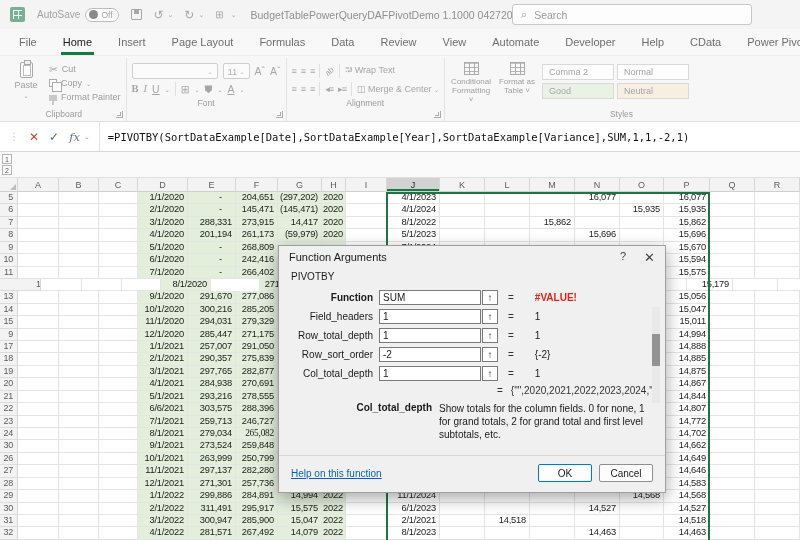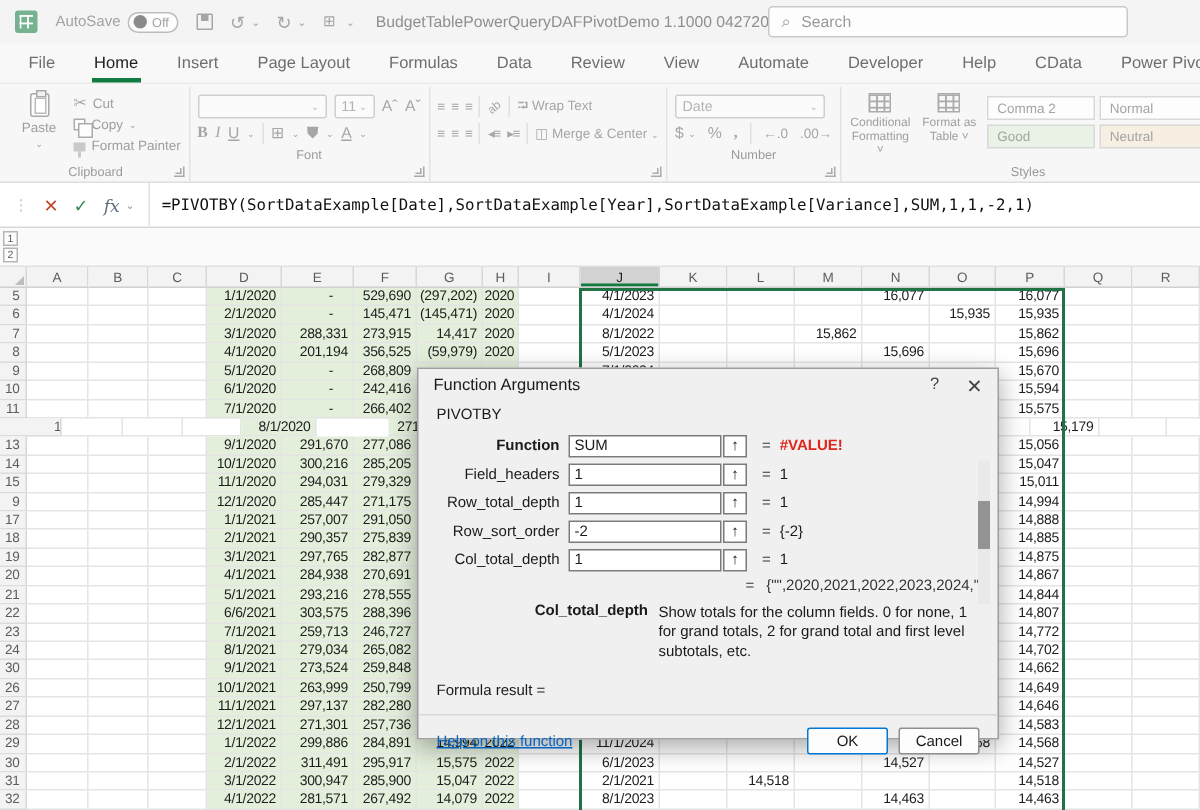--- a/index.html
+++ b/index.html
@@ -111,21 +111,21 @@
   .dlg-ctrl { margin-left:auto; display:flex; gap:18px; color:#444; }
   .dlg-ctrl .q { font-size:11px; } .dlg-ctrl .x { font-size:13px; }
   .dlg-body { padding:0 12px; position:relative; }
   .fn-name { font-size:10px; color:#1a1a1a; margin:3px 0 8px 0; }
   .fld { display:flex; align-items:center; height:15px; margin-bottom:4px; }
   .fld-label { width:88px; text-align:right; padding-right:6px; color:#1a1a1a; white-space:nowrap; }
   .fld-label.bold { font-weight:bold; }
   .fld-input { width:102px; height:15px; background:#fff; border:1px solid #7a7a7a; padding:0 3px; display:flex; align-items:center; font-size:10px; }
   .fld-btn { width:16px; height:15px; background:#fff; border:1px solid #7a7a7a; margin-left:1px; display:flex; align-items:center; justify-content:center; font-weight:bold; font-size:10px; color:#222; }
   .fld-eq { margin-left:10px; color:#333; white-space:nowrap; }
-  .fld-res { margin-left:6px; }
+  .fld-res { margin-left:21px; }
   .fld-res.err { color:#E0261C; font-weight:bold; }
   .arr-line { display:flex; margin:1px 0 6px 206px; white-space:nowrap; overflow:hidden; color:#333; }
   .arr-line .val { margin-left:8px; }
   .dlg-desc { margin:6px 0 10px 0; color:#1a1a1a; }
   .helpblock { display:flex; margin:2px 0 14px 0; }
   .hb-label { width:148px; text-align:right; padding-right:7px; font-weight:bold; white-space:nowrap; }
   .hb-text { flex:1; line-height:1.3; }
   .fres { margin:0 0 10px 0; }
   .dlg-hr { border-top:1px solid #d8d8d8; margin:0 -12px 8px -12px; }
   .dlg-footer { display:flex; align-items:center; }
@@ -257,44 +257,24 @@
           <span class="alq">≡</span>
           <span class="alq">≡</span>
           <span class="alq">≡</span>
           <span class="sep-v"></span>
           <span class="alq">◂≡</span>
           <span class="alq">▸≡</span>
           <span class="sep-v"></span>
           <span class="lbl9"><span>◫</span> <span>Merge &amp; Center</span> <span style="font-size:6px;">⌄</span></span>
         </div>
       </div>
+      <div class="group-label">Alignment</div>
       <span class="launcher"></span>
     </div>
 
-    <div class="group">
-      <div class="fcol">
-        <div class="frow">
-          <div class="inputbox numfmt">
-              <span>Date</span>
-              <span style="font-size:6px;">⌄</span>
-            </div>
-        </div>
-        <div class="frow" style="gap:8px;">
-          <span class="glyph">$</span>
-            <span style="font-size:6px; margin-left:-5px;">⌄</span>
-          <span class="glyph">%</span>
-          <span class="glyph b">,</span>
-          <span class="sep-v"></span>
-          <span class="lbl9">←.0</span>
-          <span class="lbl9">.00→</span>
-        </div>
-      </div>
-      <div class="group-label">Number</div>
-      <span class="launcher"></span>
-    </div>
 
     <div class="group" style="border-right:none; flex:1;">
       <div class="group-body">
         <div class="stybtn">
           <span class="ic-table"></span>
           <span>Conditional Formatting ˅</span>
         </div>
         <div class="stybtn">
           <span class="ic-table"></span>
           <span>Format as Table ˅</span>
@@ -349,21 +329,21 @@
     </div>
   <div class="rows" id="gridRows">
     <div class="sel-outline"></div>
   <div class="row">
         <div class="cell gut" style="width: 18px;">5</div>
         <div class="cell" style="width: 41px;"></div>
         <div class="cell" style="width: 40px;"></div>
         <div class="cell" style="width: 39px;"></div>
         <div class="cell tbl" style="width: 50px;">1/1/2020</div>
         <div class="cell tbl dash" style="width: 48px;">-</div>
-        <div class="cell tbl" style="width: 42px;">529,690</div>
+        <div class="cell tbl" style="width: 42px;">204,651</div>
         <div class="cell tbl" style="width: 44px;">(297,202)</div>
         <div class="cell tbl" style="width: 24px;">2020</div>
         <div class="cell" style="width: 41px;"></div>
         <div class="cell" style="width: 53px;">4/1/2023</div>
         <div class="cell" style="width: 45px;"></div>
         <div class="cell" style="width: 45px;"></div>
         <div class="cell" style="width: 45px;"></div>
         <div class="cell" style="width: 45px;">16,077</div>
         <div class="cell" style="width: 44px;"></div>
         <div class="cell" style="width: 46px;">16,077</div>
@@ -412,21 +392,21 @@
         <div class="cell" style="width: 45px;"></div>
         <div class="cell" style="width: 45px;"></div>
       </div>
       <div class="row">
         <div class="cell gut" style="width: 18px;">8</div>
         <div class="cell" style="width: 41px;"></div>
         <div class="cell" style="width: 40px;"></div>
         <div class="cell" style="width: 39px;"></div>
         <div class="cell tbl" style="width: 50px;">4/1/2020</div>
         <div class="cell tbl" style="width: 48px;">201,194</div>
-        <div class="cell tbl" style="width: 42px;">356,525</div>
+        <div class="cell tbl" style="width: 42px;">261,173</div>
         <div class="cell tbl" style="width: 44px;">(59,979)</div>
         <div class="cell tbl" style="width: 24px;">2020</div>
         <div class="cell" style="width: 41px;"></div>
         <div class="cell" style="width: 53px;">5/1/2023</div>
         <div class="cell" style="width: 45px;"></div>
         <div class="cell" style="width: 45px;"></div>
         <div class="cell" style="width: 45px;"></div>
         <div class="cell" style="width: 45px;">15,696</div>
         <div class="cell" style="width: 44px;"></div>
         <div class="cell" style="width: 46px;">15,696</div>
@@ -748,21 +728,21 @@
         <div class="cell" style="width: 45px;"></div>
         <div class="cell" style="width: 45px;"></div>
       </div>
       <div class="row">
         <div class="cell gut" style="width: 18px;">24</div>
         <div class="cell" style="width: 41px;"></div>
         <div class="cell" style="width: 40px;"></div>
         <div class="cell" style="width: 39px;"></div>
         <div class="cell tbl" style="width: 50px;">8/1/2021</div>
         <div class="cell tbl" style="width: 48px;">279,034</div>
-        <div class="cell tbl" style="width: 42px;">265,082</div>
+        <div class="cell tbl" style="width: 42px; font-family: Liberation Serif, serif;">265,082</div>
         <div class="cell tbl" style="width: 44px;"></div>
         <div class="cell tbl" style="width: 24px;"></div>
         <div class="cell" style="width: 41px;"></div>
         <div class="cell" style="width: 53px;"></div>
         <div class="cell" style="width: 45px;"></div>
         <div class="cell" style="width: 45px;"></div>
         <div class="cell" style="width: 45px;"></div>
         <div class="cell" style="width: 45px;"></div>
         <div class="cell" style="width: 44px;"></div>
         <div class="cell" style="width: 46px;">14,702</div>
@@ -987,21 +967,20 @@
           </div>
         </div>
       <div class="arr-line">
         <span>=</span>
           <span class="val">{"",2020,2021,2022,2023,2024,"Total";4501</span>
       </div>
       <div class="helpblock">
         <span class="hb-label">Col_total_depth</span>
         <span class="hb-text">Show totals for the column fields. 0 for none, 1 for grand totals, 2 for grand total and first level subtotals, etc.</span>
       </div>
-      <div class="fres">Formula result =</div>
       <div class="dlg-hr"></div>
       <div class="dlg-footer">
         <span class="help-link">Help on this function</span>
         <span class="btns">
           <span class="btn primary">OK</span>
           <span class="btn">Cancel</span>
         </span>
       </div>
       <div class="dlg-sb">
           <span class="thumb"></span>

